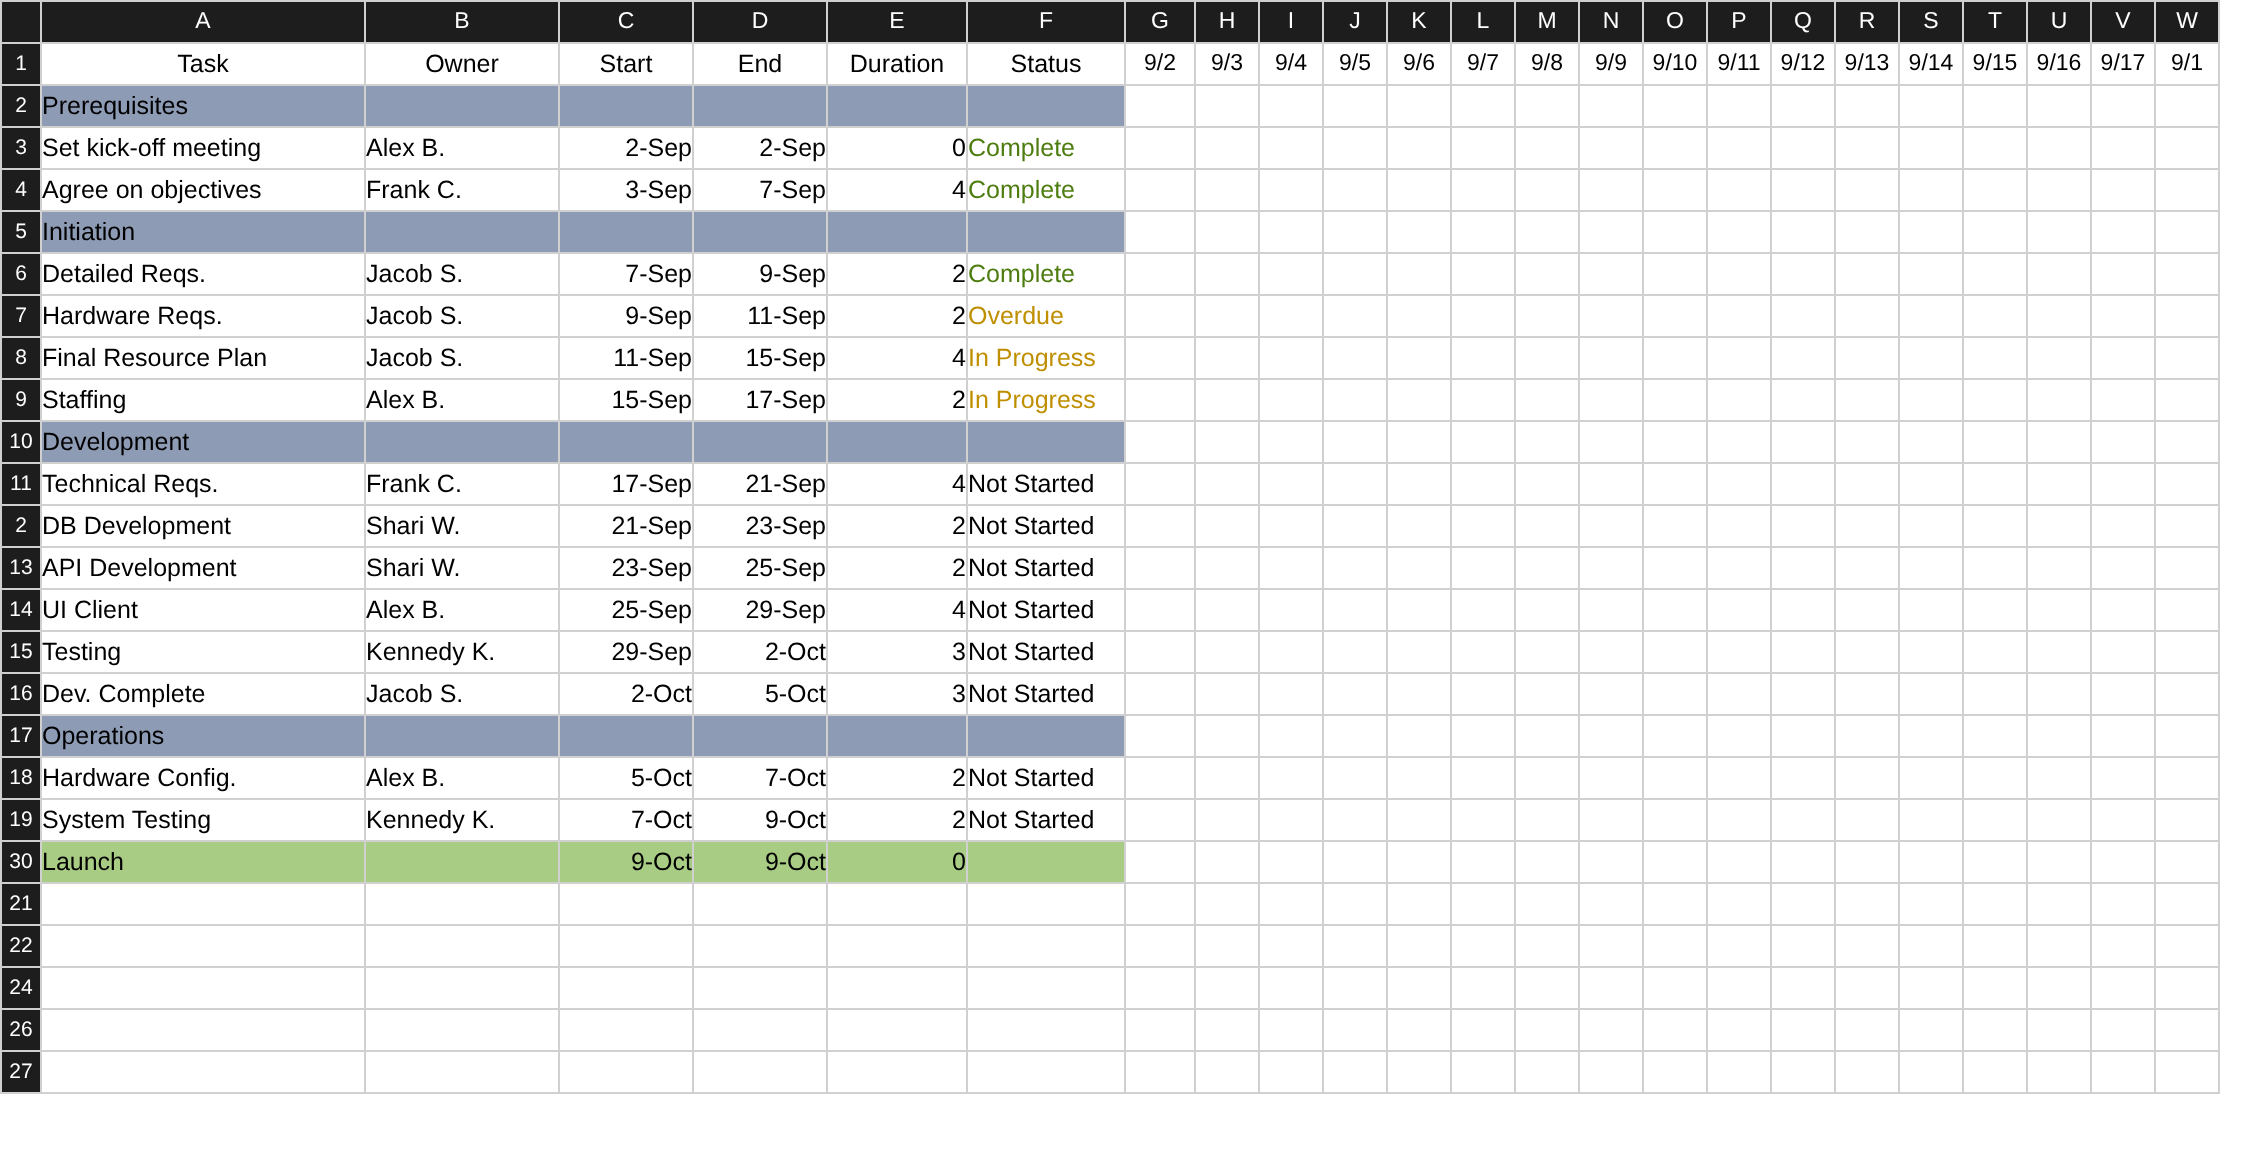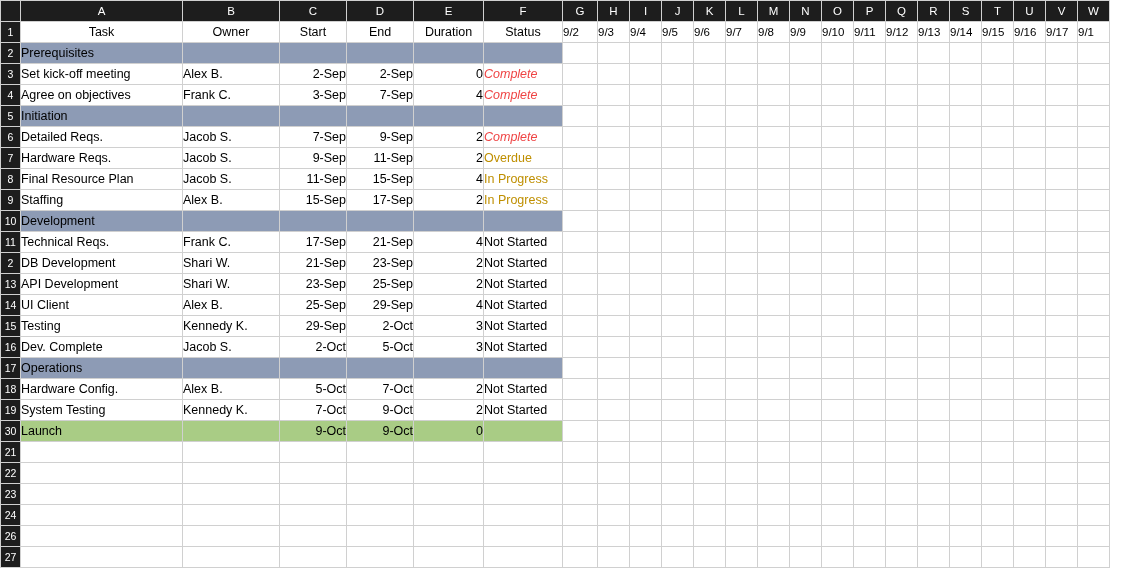--- a/index.html
+++ b/index.html
@@ -62,26 +62,26 @@
   .section {
     background: #8d9bb5;
     font-weight: bold;
     color: #000;
   }
   .launch {
     background: #a9cc85;
     font-weight: bold;
     color: #000;
   }
-  .st-complete    { color: #ef4444; font-style: italic; }
+  .st-complete    { color: #4d7c0f; }
   .st-overdue     { color: #bf8f00; }
   .st-inprogress  { color: #bf8f00; }
   .st-notstarted  { color: #000000; }
 
-  .dcell { text-align: left; font-size: 11.5px; }
+  .dcell { text-align: center; font-size: 11.5px; }
   .empty { background: #ffffff; }
 </style>
 </head>
 <body>
 
 <div id="sheet">
   <table class="grid" id="grid">
     <tbody id="grid-body">
         <tr>
           <td class="corner" style="width: 20px; height: 16px;"></td>
@@ -675,46 +675,20 @@
           <td class="empty"></td>
           <td class="empty"></td>
           <td class="empty"></td>
           <td class="empty"></td>
           <td class="empty"></td>
           <td class="empty"></td>
           <td class="empty"></td>
           <td class="empty"></td>
         </tr>
         <tr>
-          <td class="rowhead">23</td>
-          <td class="cell c-left "></td>
-          <td class="cell c-left "></td>
-          <td class="cell c-right "></td>
-          <td class="cell c-right "></td>
-          <td class="cell c-right "></td>
-          <td class="cell c-left  "></td>
-          <td class="empty"></td>
-          <td class="empty"></td>
-          <td class="empty"></td>
-          <td class="empty"></td>
-          <td class="empty"></td>
-          <td class="empty"></td>
-          <td class="empty"></td>
-          <td class="empty"></td>
-          <td class="empty"></td>
-          <td class="empty"></td>
-          <td class="empty"></td>
-          <td class="empty"></td>
-          <td class="empty"></td>
-          <td class="empty"></td>
-          <td class="empty"></td>
-          <td class="empty"></td>
-          <td class="empty"></td>
-        </tr>
-        <tr>
           <td class="rowhead">24</td>
           <td class="cell c-left "></td>
           <td class="cell c-left "></td>
           <td class="cell c-right "></td>
           <td class="cell c-right "></td>
           <td class="cell c-right "></td>
           <td class="cell c-left  "></td>
           <td class="empty"></td>
           <td class="empty"></td>
           <td class="empty"></td>

